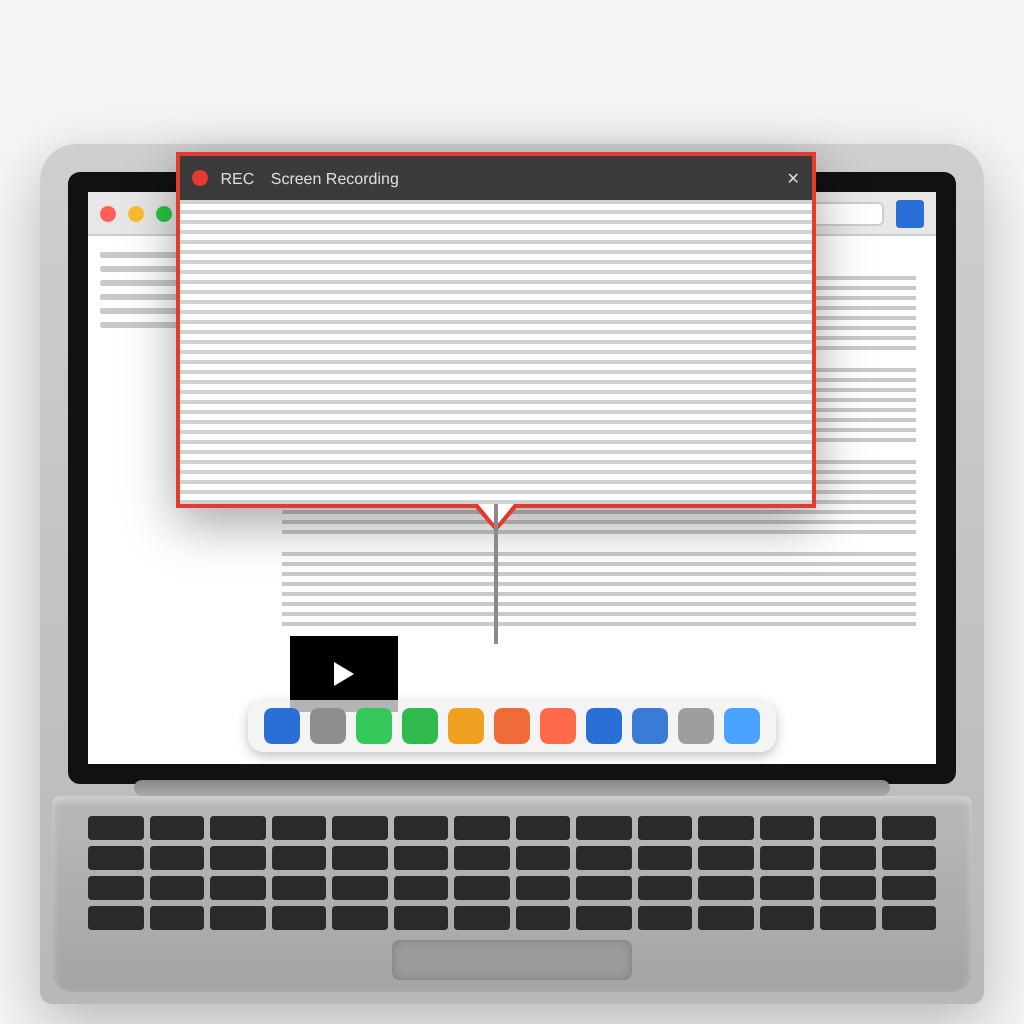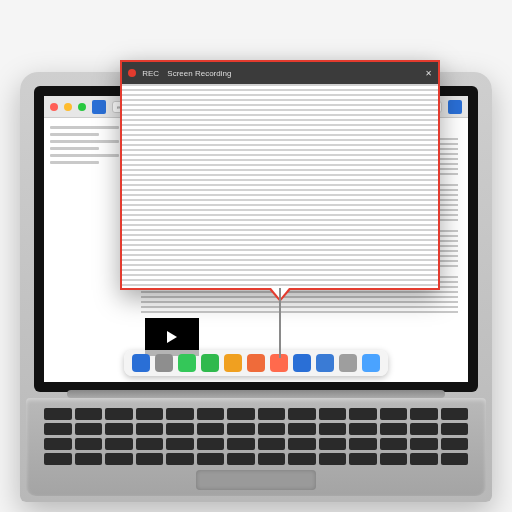--- a/index.html
+++ b/index.html
@@ -100,25 +100,24 @@
     display:flex;align-items:center;justify-content:center;
   }
   .play-tri {
     width:0;height:0;border-left:10px solid #fff;
     border-top:6px solid transparent;border-bottom:6px solid transparent;
   }
 
   
   .recorder {
     position:absolute;
-    left:88px; top:60px; width:320px; height:230px;
+    left:88px; top:76px; width:320px; height:178px;
     background:#fff;
     border:2px solid #e33b2e;
     box-shadow:0 8px 24px rgba(0,0,0,.35);
-    margin-left:32px;
   }
   .rec-titlebar{
     height:22px;background:#3b3b3b;color:#ddd;
     display:flex;align-items:center;justify-content:space-between;
     padding:0 6px;font-size:8px;
   }
   .rec-dot{width:8px;height:8px;border-radius:50%;background:#e33b2e;
            display:inline-block;margin-right:4px;vertical-align:middle;}
   .rec-body{
     position:absolute;top:22px;left:0;right:0;bottom:0;

